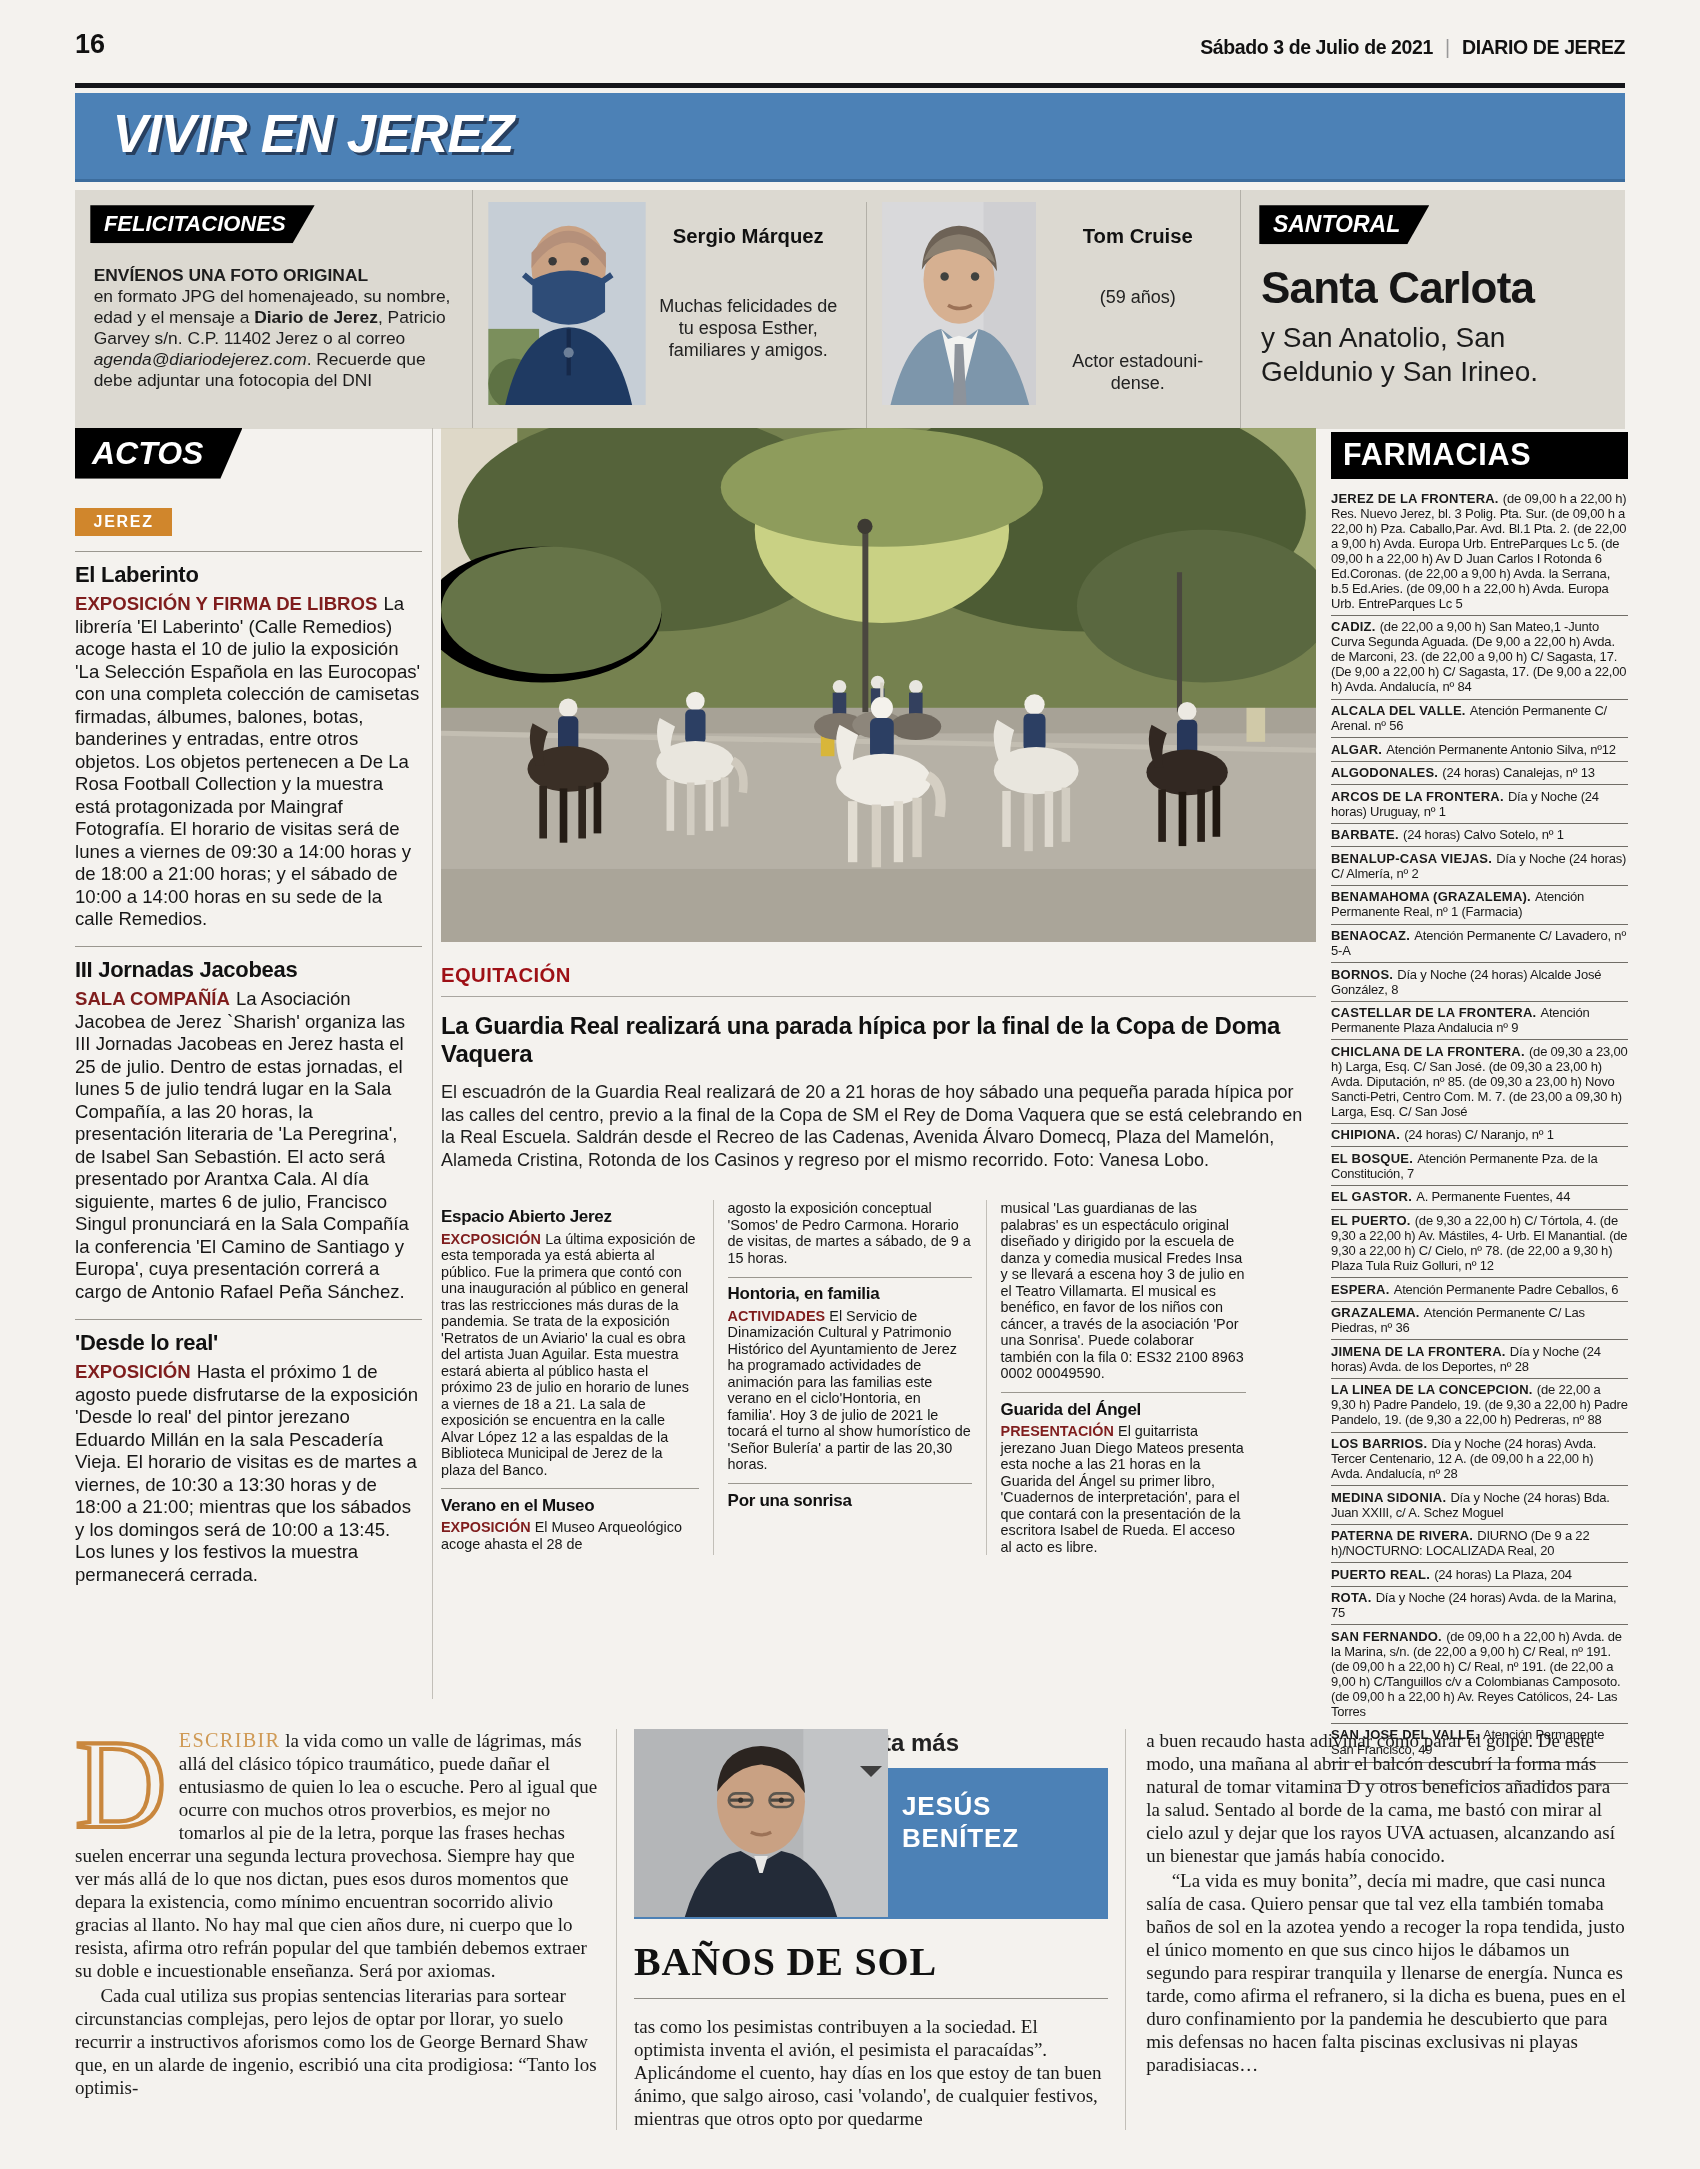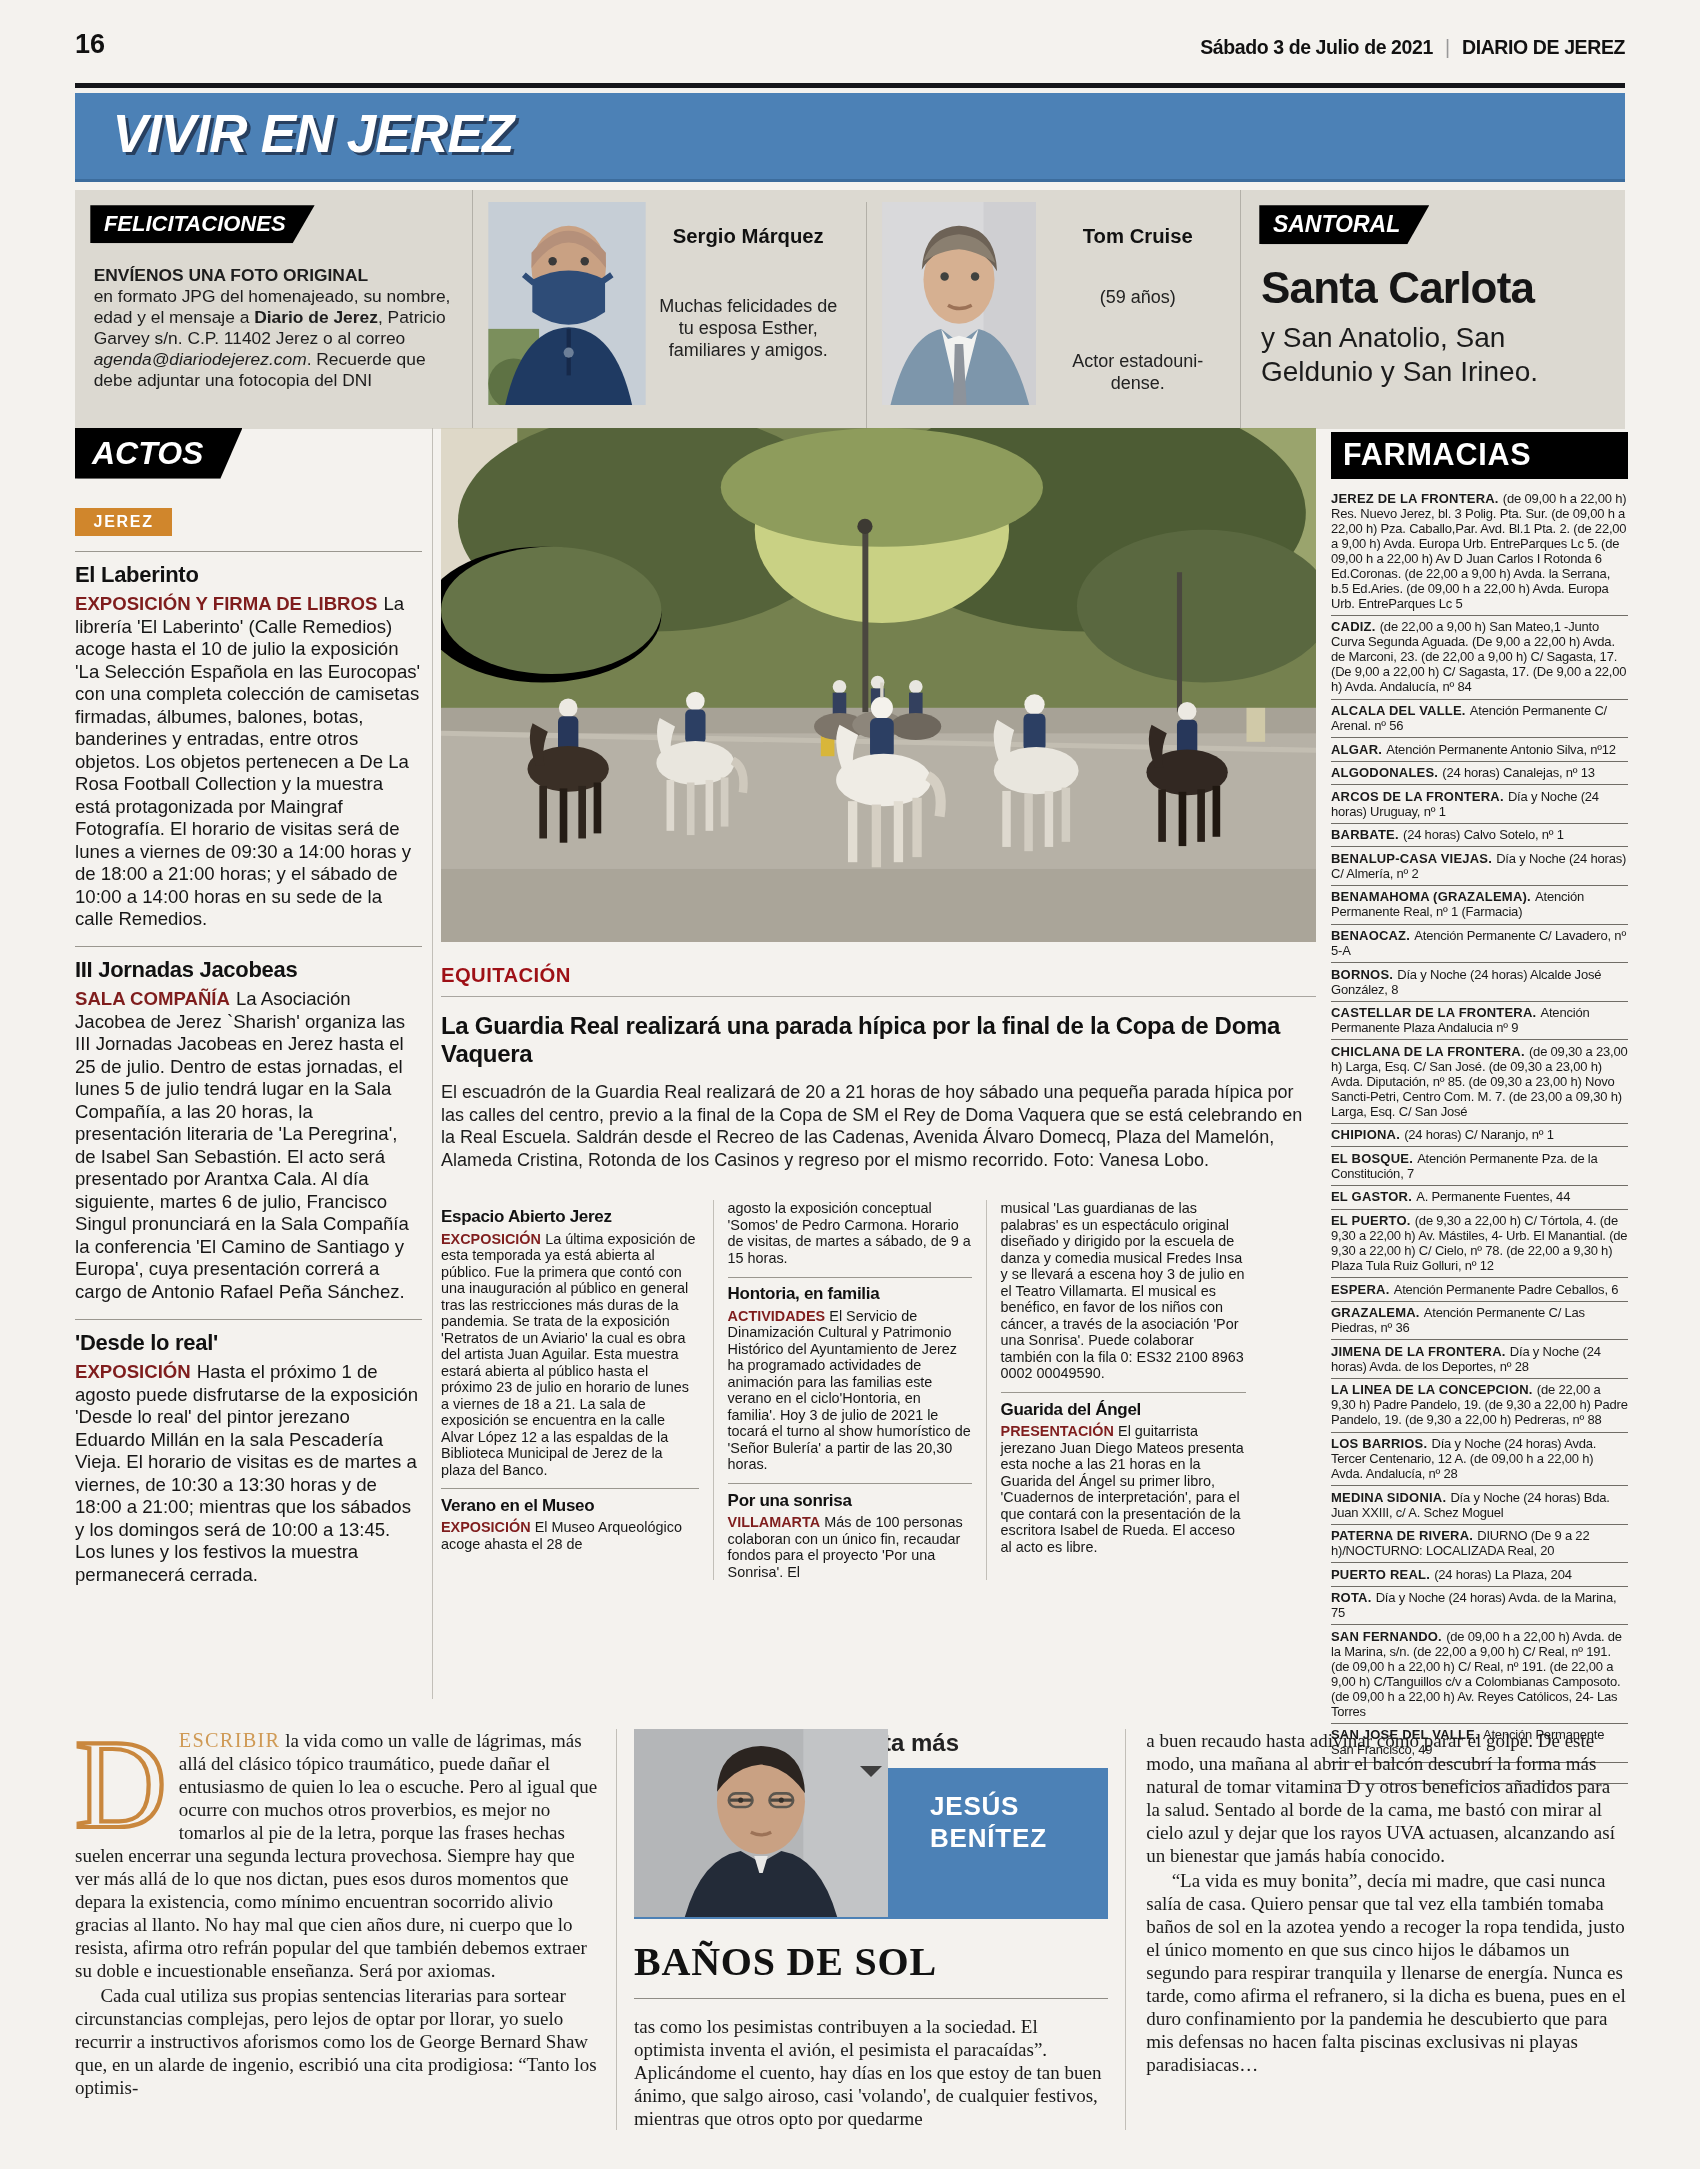--- a/index.html
+++ b/index.html
@@ -92,21 +92,21 @@
     margin:5.1px 12px 0 0;color:#c9873d;font-weight:normal;}
   @supports (-webkit-text-stroke: 2px #000){
     .dropcap{-webkit-text-stroke:4.2px #c9873d;color:transparent;}
   }
   .leadword{color:#cf9a55;letter-spacing:1.3px;font-size:20.3px;}
   .vuelta-head{position:relative;text-align:center;font-size:24px;font-weight:bold;color:#222;height:34px;}
   .vuelta-head::after{content:"";position:absolute;left:50%;bottom:-13.6px;transform:translateX(-50%);
     border:11px solid transparent;border-top-color:#3f3f3f;border-bottom:0;z-index:3;}
   .blue-box{position:relative;margin-top:5.1px;height:151px;background:#4c81b6;}
   .jb-photo{position:absolute;left:0;top:-39px;width:254px;height:188px;}
-  .jb-name{position:absolute;left:296px;top:22px;color:#fff;font-weight:bold;font-size:26px;line-height:32px;letter-spacing:0.8px;}
+  .jb-name{position:absolute;left:268px;top:22px;color:#fff;font-weight:bold;font-size:26px;line-height:32px;letter-spacing:0.8px;}
   .banos{margin:18.6px 0 0 0;font-family:"Liberation Serif",serif;font-size:40px;font-weight:bold;
     letter-spacing:0.8px;color:#121212;}
   .bm .rule{margin-top:13.6px;border-top:0.8px solid #8f8c85;}
   .bm .bodytext{margin-top:15.3px;}
 </style>
 </head>
 <body>
 
 <div class="page">
 
@@ -305,21 +305,20 @@
         <h3 class="art-title">Verano en el Museo</h3>
         <p class="art-body"><b class="red-tag">EXPOSICIÓN</b><span>El Museo Arqueológico acoge ahasta el 28 de</span></p>
       </div>
       <div class="tcol c2">
         <p class="cont">agosto la exposición conceptual 'Somos' de Pedro Carmona. Horario de visitas, de martes a sábado, de 9 a 15 horas.</p>
         <hr class="rule">
         <h3 class="art-title">Hontoria, en familia</h3>
         <p class="art-body"><b class="red-tag">ACTIVIDADES</b><span>El Servicio de Dinamización Cultural y Patrimonio Histórico del Ayuntamiento de Jerez ha programado actividades de animación para las familias este verano en el ciclo'Hontoria, en familia'. Hoy 3 de julio de 2021 le tocará el turno al show humorístico de 'Señor Bulería' a partir de las 20,30 horas.</span></p>
         <hr class="rule">
         <h3 class="art-title">Por una sonrisa</h3>
-        <p class="art-body"><b class="red-tag">VILLAMARTA</b><span>Más de 100 personas colaboran con un único fin, recaudar fondos para el proyecto 'Por una Sonrisa'. El</span></p>
       </div>
       <div class="tcol c3">
         <p class="cont">musical 'Las guardianas de las palabras' es un espectáculo original diseñado y dirigido por la escuela de danza y comedia musical Fredes Insa y se llevará a escena hoy 3 de julio en el Teatro Villamarta. El musical es benéfico, en favor de los niños con cáncer, a través de la asociación 'Por una Sonrisa'. Puede colaborar también con la fila 0: ES32 2100 8963 0002 00049590.</p>
         <hr class="rule">
         <h3 class="art-title">Guarida del Ángel</h3>
         <p class="art-body"><b class="red-tag">PRESENTACIÓN</b><span>El guitarrista jerezano Juan Diego Mateos presenta esta noche a las 21 horas en la Guarida del Ángel su primer libro, 'Cuadernos de interpretación', para el que contará con la presentación de la escritora Isabel de Rueda. El acceso al acto es libre.</span></p>
       </div>
     </div>
   </section>
 

